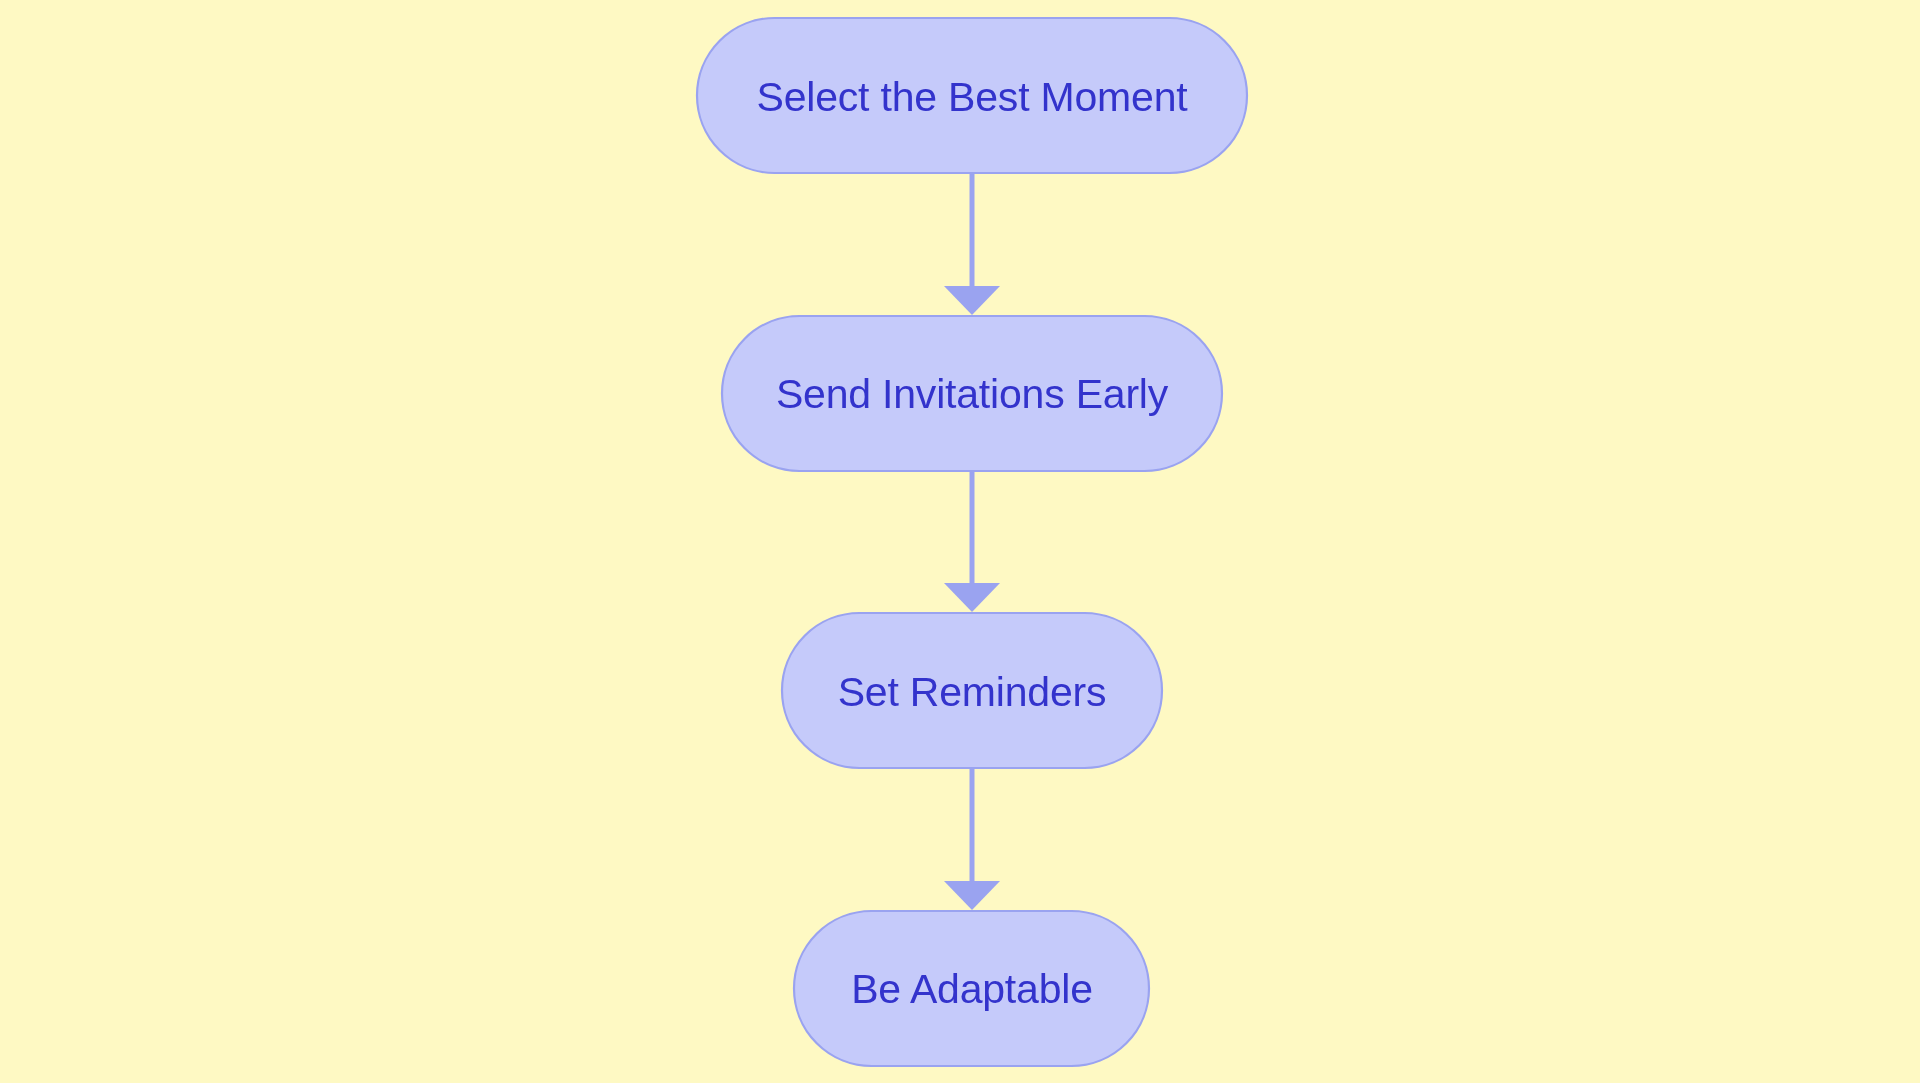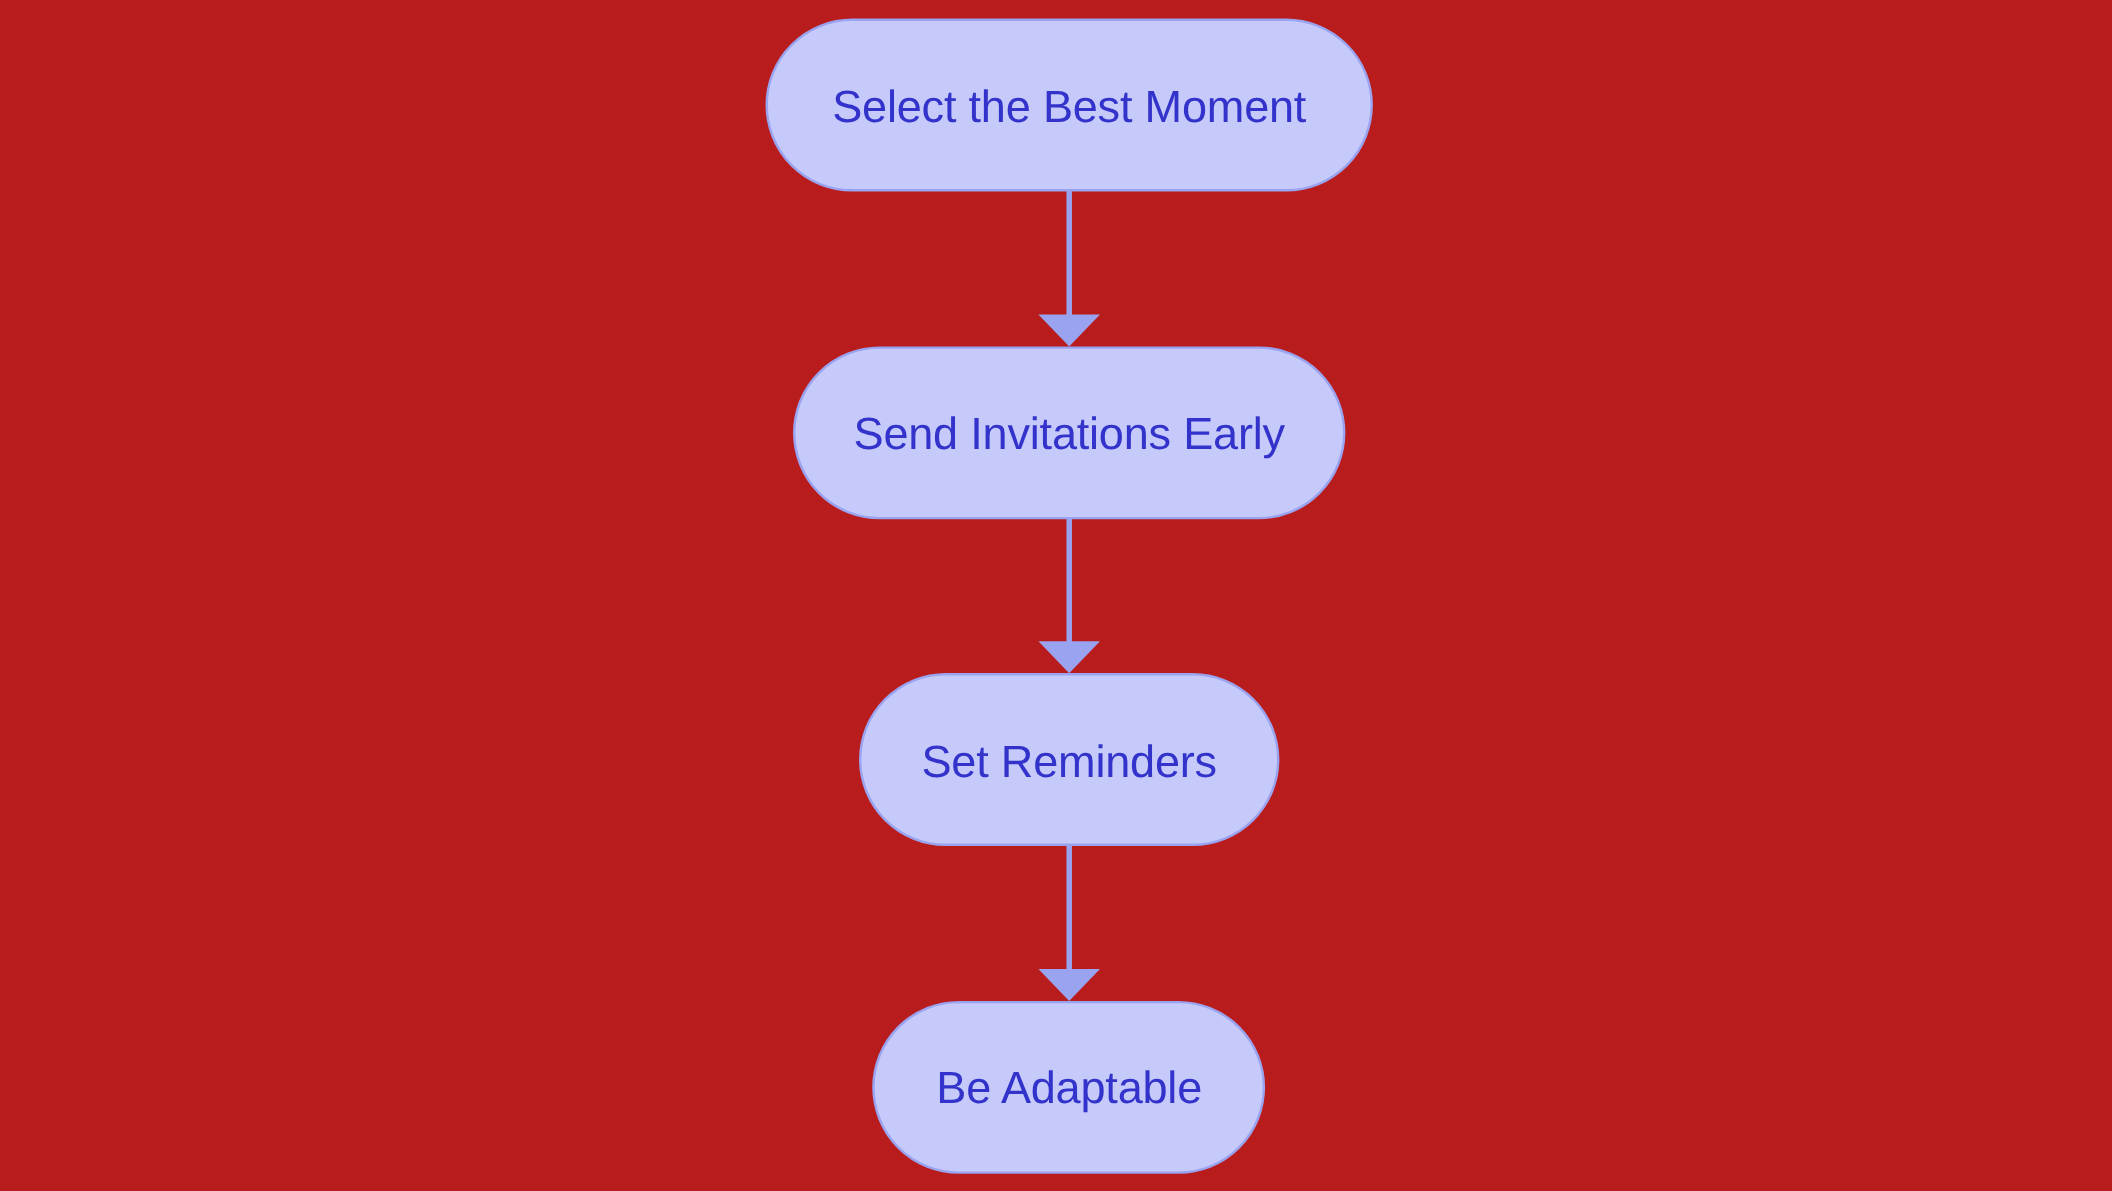--- a/index.html
+++ b/index.html
@@ -12,21 +12,21 @@
     width: 1920px;
     height: 1083px;
     overflow: hidden;
     font-family: "Liberation Sans", "DejaVu Sans", sans-serif;
   }
 
   #flow-root {
     position: relative;
     width: 1920px;
     height: 1083px;
-    background: #b91c1c;
+    background: #fef9c3;
   }
 
   #flow-svg {
     position: absolute;
     left: 0;
     top: 0;
     width: 1920px;
     height: 1083px;
     display: block;
   }

